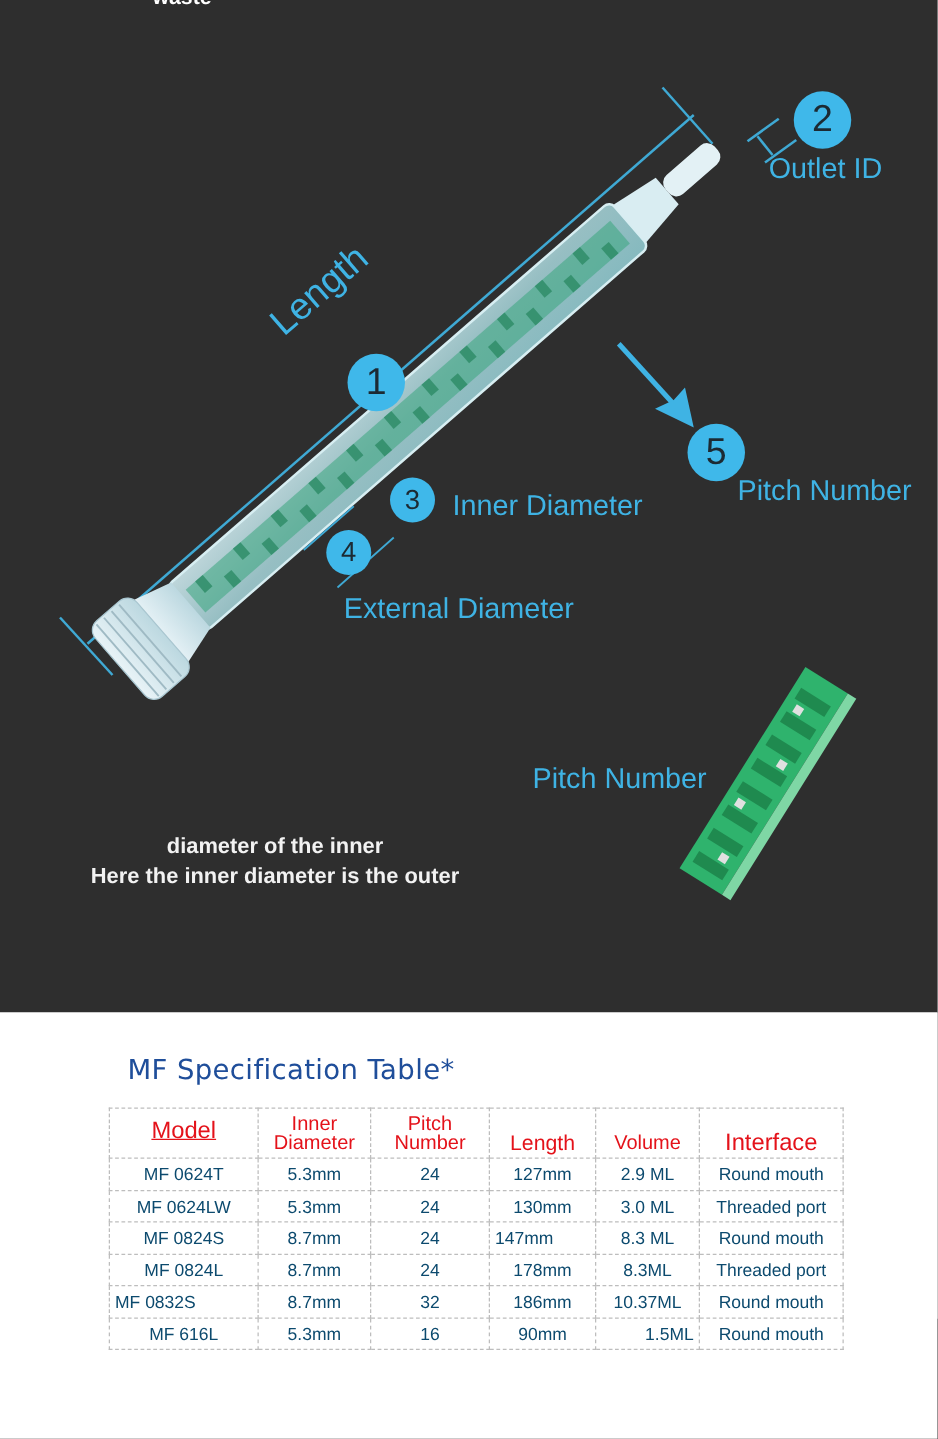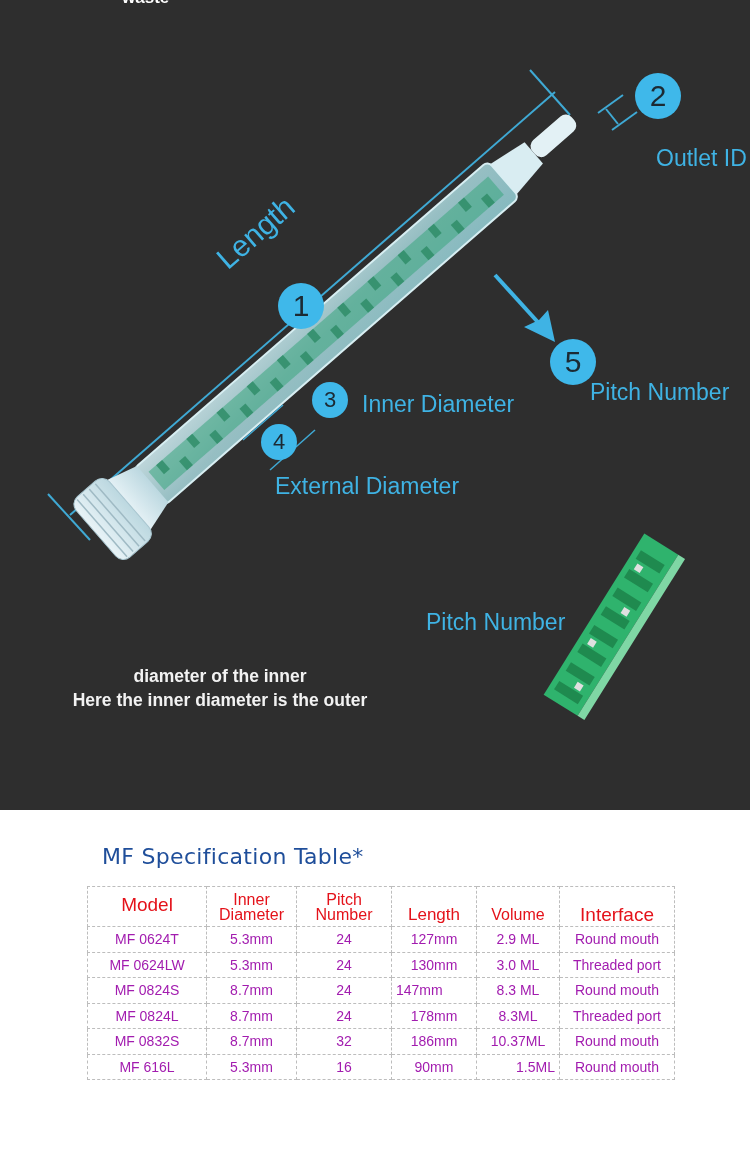--- a/index.html
+++ b/index.html
@@ -9,21 +9,21 @@
   .cut-text { position:absolute; left:122px; top:-12px; color:#ffffff; font-size:17px; font-weight:bold; font-family:"Liberation Sans", sans-serif; }
   .label { position:absolute; color:#3fb3e4; font-family:"Liberation Sans", sans-serif; white-space:nowrap; }
   .badge { position:absolute; border-radius:50%; background:#3fb8ea; color:#1c2a33; text-align:center; font-family:"Liberation Sans", sans-serif; }
   .note { position:absolute; left:40px; top:664px; width:360px; color:#f2f2f2; font-family:"Liberation Sans", sans-serif; font-size:17.5px; font-weight:bold; text-align:center; line-height:24px; }
   .note span { display:block; }
   .spec { position:absolute; left:0; top:810px; width:750px; height:245px; background:#fff; }
   .spec-title { position:absolute; left:102px; top:34px; font-family:"DejaVu Sans", sans-serif; font-size:22px; color:#1f4e9a; letter-spacing:0.3px; }
   table.spec-table { position:absolute; left:87px; top:76px; border-collapse:collapse; font-family:"Liberation Sans", sans-serif; }
   table.spec-table th, table.spec-table td { border:1px dashed #bdbdbd; }
   table.spec-table th { color:#e4121a; font-weight:normal; height:40px; vertical-align:bottom; padding-bottom:4px; line-height:15px; }
-  table.spec-table td { color:#a21caf; font-size:14px; height:25.5px; padding:0 4px; }
+  table.spec-table td { color:#0c4a6e; font-size:14px; height:25.5px; padding:0 4px; }
 </style>
 </head>
 <body>
 
 <div class="hero">
   <div class="cut-text">waste</div>
 
   <svg class="art" width="750" height="810" viewBox="0 0 750 810">
     <defs>
       <linearGradient id="tubeGrad" x1="0" y1="0" x2="1" y2="1">
@@ -117,21 +117,21 @@
         <rect x="630" y="630" width="7" height="7"></rect>
           <rect x="674" y="618" width="7" height="7"></rect>
       </g>
     </g>
   </svg>
 
   <div class="label" style="left:210px; top:250px; font-size:30px; transform:rotate(-41deg); transform-origin:left top;">Length</div>
   <div class="badge" style="left:278px; top:283px; width:46px; height:46px; line-height:46px; font-size:30px;">1</div>
 
   <div class="badge" style="left:635px; top:73px; width:46px; height:46px; line-height:46px; font-size:30px;">2</div>
-  <div class="label" style="left:656px; top:121px; font-size:23px;margin-top:24px;">Outlet ID</div>
+  <div class="label" style="left:615px; top:121px; font-size:23px;">Outlet ID</div>
 
   <div class="badge" style="left:312px; top:382px; width:36px; height:36px; line-height:36px; font-size:22px;">3</div>
   <div class="label" style="left:362px; top:391px; font-size:23px;">Inner Diameter</div>
 
   <div class="badge" style="left:261px; top:424px; width:36px; height:36px; line-height:36px; font-size:22px;">4</div>
   <div class="label" style="left:275px; top:473px; font-size:23px;">External Diameter</div>
 
   <div class="badge" style="left:550px; top:339px; width:46px; height:46px; line-height:46px; font-size:30px;">5</div>
   <div class="label" style="left:590px; top:379px; font-size:23px;">Pitch Number</div>
 
@@ -141,21 +141,21 @@
     <span>diameter of  the inner</span>
     <span>Here the inner diameter is the outer</span>
   </div>
 </div>
 
 <div class="spec">
   <div class="spec-title">MF  Specification Table*</div>
   <table class="spec-table">
     <thead>
       <tr>
-        <th style="width:119px; font-size:19px; vertical-align:middle;"><span>Model</span></th>
+        <th style="width:119px; font-size:19px; vertical-align:middle;text-decoration:underline;"><span>Model</span></th>
         <th style="width:90px; font-size:16px;"><span>Inner</span><br><span>Diameter</span></th>
         <th style="width:95px; font-size:16px;"><span>Pitch</span><br><span>Number</span></th>
         <th style="width:85px; font-size:17px;"><span>Length</span></th>
         <th style="width:83px; font-size:16px;"><span>Volume</span></th>
         <th style="width:115px; font-size:19px;"><span>Interface</span></th>
       </tr>
     </thead>
     <tbody>
       <tr>
         <td style="text-align:center">MF 0624T</td>
@@ -183,21 +183,21 @@
       </tr>
       <tr>
         <td style="text-align:center">MF 0824L</td>
         <td style="text-align:center">8.7mm</td>
         <td style="text-align:center">24</td>
         <td style="text-align:center">178mm</td>
         <td style="text-align:center">8.3ML</td>
         <td style="text-align:center">Threaded port</td>
       </tr>
       <tr>
-        <td style="text-align:center">MF 0832S</td>
+        <td style="">MF 0832S</td>
         <td style="text-align:center">8.7mm</td>
         <td style="text-align:center">32</td>
         <td style="text-align:center">186mm</td>
         <td style="text-align:center">10.37ML</td>
         <td style="text-align:center">Round mouth</td>
       </tr>
       <tr>
         <td style="text-align:center">MF 616L</td>
         <td style="text-align:center">5.3mm</td>
         <td style="text-align:center">16</td>

